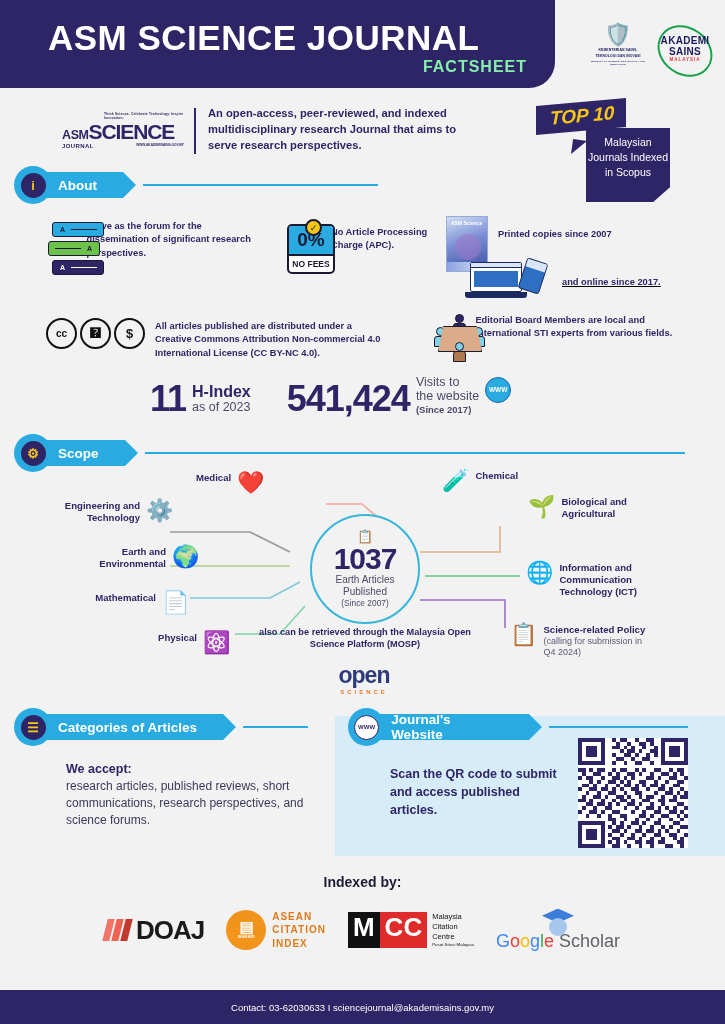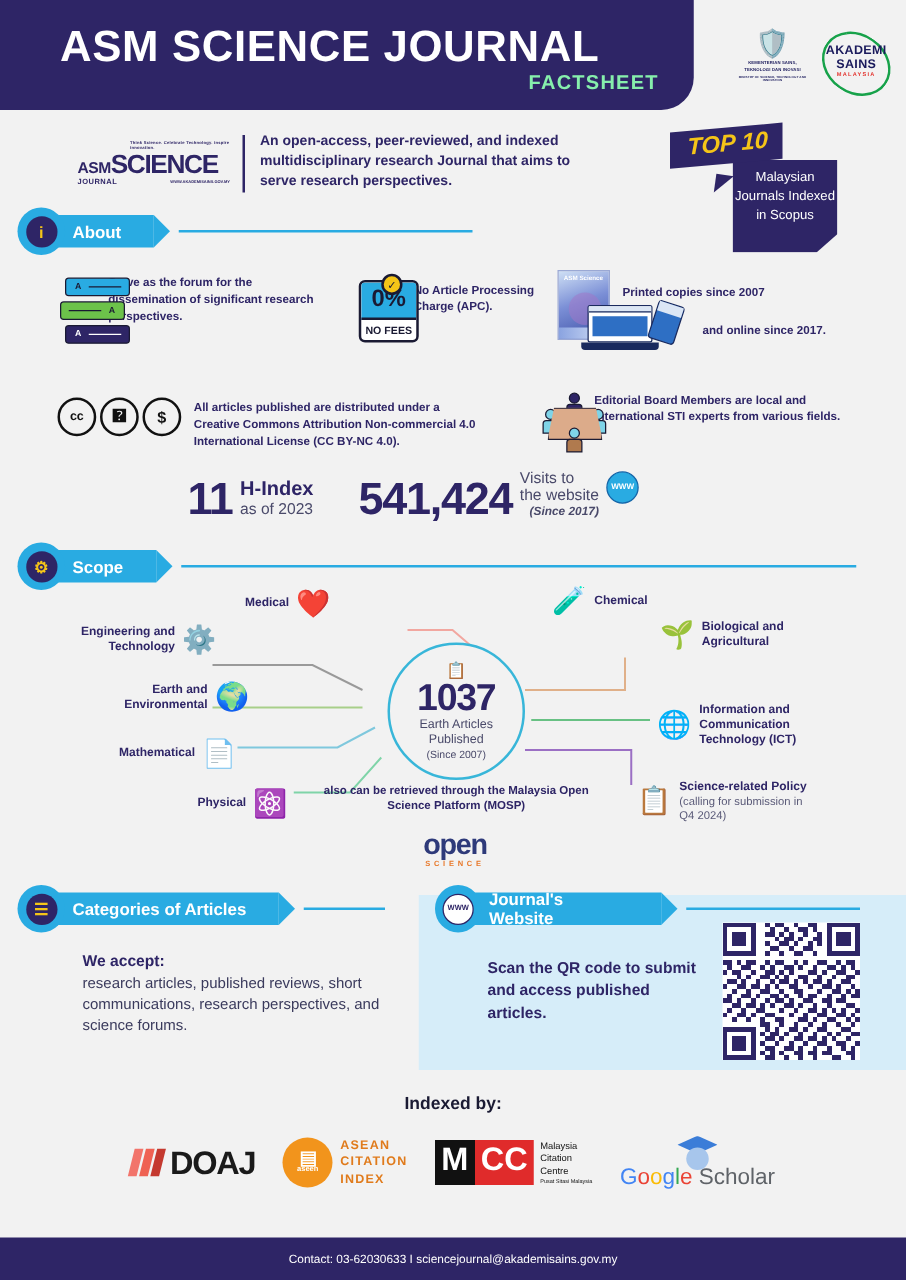--- a/index.html
+++ b/index.html
@@ -215,29 +215,29 @@
   .bd-cy { background: #7fd4e8; }
   .bd-br { background: #b07a4e; }
 
   
   .stats { position: absolute; left: 150px; top: 376px; display: flex; align-items: flex-end; gap: 36px; }
   .stat { display: flex; align-items: flex-end; gap: 6px; }
   .stat .big { font-size: 36px; font-weight: bold; color: #2e2566; line-height: .95; letter-spacing: -1px; }
   .stat .lbl { padding-bottom: 2px; }
   .stat .lbl .l1 { font-size: 16px; font-weight: bold; color: #2e2566; line-height: 1.05; }
   .stat .lbl .l2 { font-size: 12.5px; color: #4a4a6a; line-height: 1.1; }
-  .stat .lbl .l3 { font-size: 9.5px; color: #4a4a6a; font-style: italic; font-weight: bold; text-align: right; }
+  .stat .lbl .l3 { font-size: 9.5px; color: #4a4a6a; font-weight: bold; }
   .www-globe { width: 26px; height: 26px; border-radius: 50%;
                background: #29abe2; border: 1.5px solid #1565a8;
                display: flex; align-items: center; justify-content: center;
                color: #ffffff; font-size: 6.5px; font-weight: bold; margin-bottom: 14px; }
 
   
   .scope-area { position: absolute; left: 0; top: 466px; width: 725px; height: 230px; }
-  .node { position: absolute; display: flex; align-items: center; gap: 6px; }
+  .node { position: absolute; display: flex; gap: 6px; }
   .node .nlbl { font-size: 9.6px; font-weight: bold; color: #2e2566; line-height: 1.25; }
   .node .sub { font-size: 9px; font-weight: normal; color: #5a5a78; }
 
   .circle-center {
     position: absolute; left: 310px; top: 48px;
     width: 110px; height: 110px; border-radius: 50%;
     border: 2.4px solid #38b6d9; background: #f2f2f2;
     display: flex; flex-direction: column; align-items: center; justify-content: center;
   }
   .circle-center .cnum { font-size: 30px; font-weight: bold; color: #2e2566; line-height: 1; letter-spacing: -1px; }
@@ -396,21 +396,21 @@
 
   <div class="about-item" style="left:446px; top:216px;">
     <div class="ic-cover">
       <div class="cv-t">ASM Science</div>
       <div class="cv-dot"></div>
       <div class="cv-b"></div>
     </div>
     <div class="txt" style="padding-top:12px">Printed copies since 2007</div>
   </div>
 
-  <div class="about-item" style="left:470px; top:240px;">
+  <div class="about-item" style="left:470px; top:258px;text-decoration:underline;">
     <div class="ic-devices">
       <div class="lap-scr">
         <div class="bar"></div>
         <div class="img"></div>
       </div>
       <div class="lap-base"></div>
       <div class="phone">
           <div class="ph-top"></div>
         </div>
     </div>

